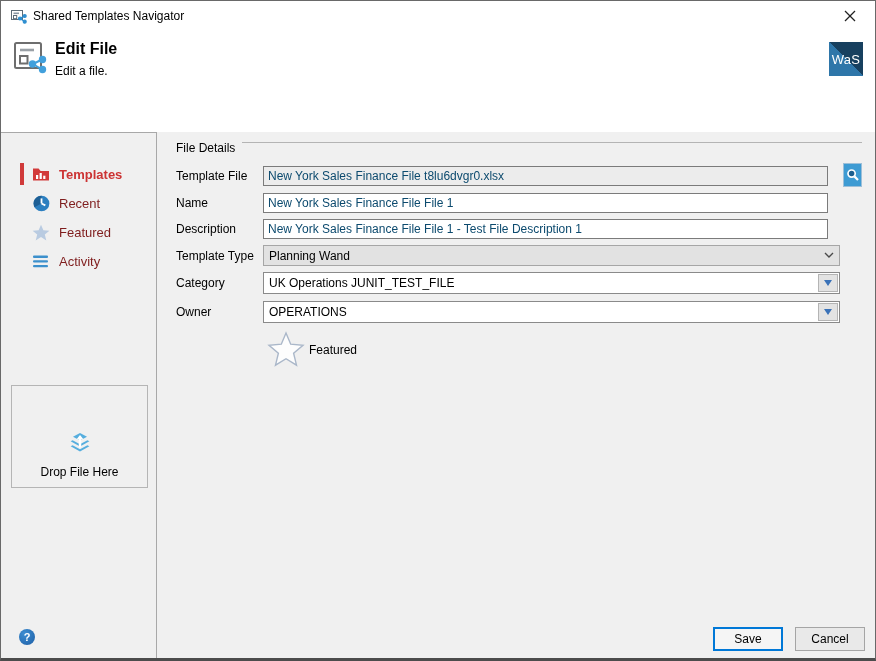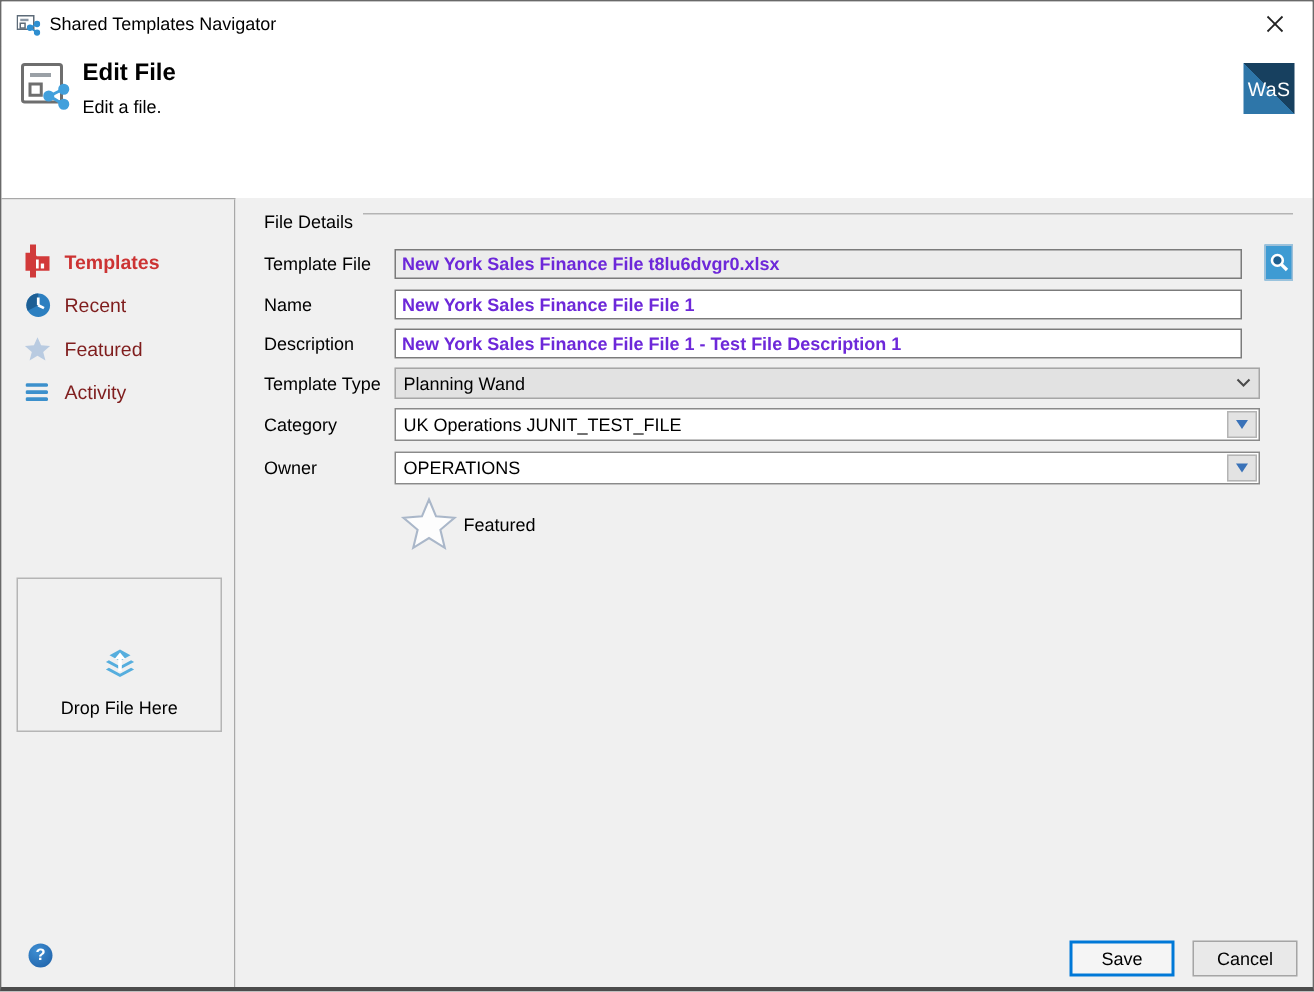--- a/index.html
+++ b/index.html
@@ -25,21 +25,21 @@
     color:#fff; font-weight:normal; font-size:13px; display:flex; align-items:center; justify-content:center;
     letter-spacing:0.2px;
   }
   .hsep { position:absolute; top:131px; left:0; right:0; height:1px; background:#a8a8a8; }
   
   .sidebar { position:absolute; top:132px; left:0; width:155px; bottom:0; background:#f0f0f0; }
   .vsep { position:absolute; top:132px; left:155px; width:1px; bottom:0; background:#a8a8a8; }
   .main { position:absolute; top:131px; left:156px; right:0; bottom:0; background:#f0f0f0; }
   
   .nav { position:absolute; top:30px; left:0; right:0; }
-  .nav-item { position:relative; height:22px; margin-bottom:7px; display:flex; align-items:center; padding-left:15px; cursor:pointer; }
+  .nav-item { position:relative; height:22px; margin-bottom:7px; display:flex; align-items:center; padding-left:31px; cursor:pointer; }
   .nav-icon { width:18px; height:18px; display:flex; align-items:center; justify-content:center; }
   .nav-label { margin-left:9px; font-size:13px; color:#7f1d1d; }
   .nav-item.active .nav-label { color:#cc3333; font-weight:bold; }
   .nav-item.active::before { content:''; position:absolute; left:19px; top:0; width:4px; height:22px; background:#d03a3a; }
   
   .dropzone {
     position:absolute; left:10px; top:252px; width:137px; height:103px;
     border:1px solid #b5b5b5; display:flex; flex-direction:column; align-items:center;
   }
   .drop-icon { margin-top:46px; }
@@ -50,21 +50,21 @@
     font-size:11px; font-weight:bold; display:flex; align-items:center; justify-content:center; cursor:pointer;
   }
   
   .group-head { position:absolute; top:9px; left:19px; right:13px; height:15px; display:flex; }
   .group-title { font-size:12px; white-space:nowrap; }
   .group-line { flex:1; height:1px; background:#b4b4b4; margin-left:7px; margin-top:1px; }
   .row { position:absolute; left:0; right:0; }
   .flabel { position:absolute; left:19px; font-size:12px; line-height:14px; }
   .tb {
     position:absolute; left:106px; width:565px; height:20px; border:1px solid #7b7b7b;
-    background:#fff; font-family:"Liberation Sans", sans-serif; font-size:12px; padding:0 4px; color:#6d28d9; outline:none;font-weight:bold;
+    background:#fff; font-family:"Liberation Sans", sans-serif; font-size:12px; padding:0 4px; color:#0c4a6e; outline:none;
   }
   .tb.readonly { background:#ececec; }
   .browse {
     position:absolute; left:686px; width:19px; height:24px; background:#3e9bd3;
     border:1px solid #9dbfd8; display:flex; align-items:center; justify-content:center; cursor:pointer; padding:0;
   }
   .combo {
     position:absolute; left:106px; width:577px; border:1px solid #8a8a8a; background:#fff;
     display:flex; align-items:center; cursor:pointer;
   }

